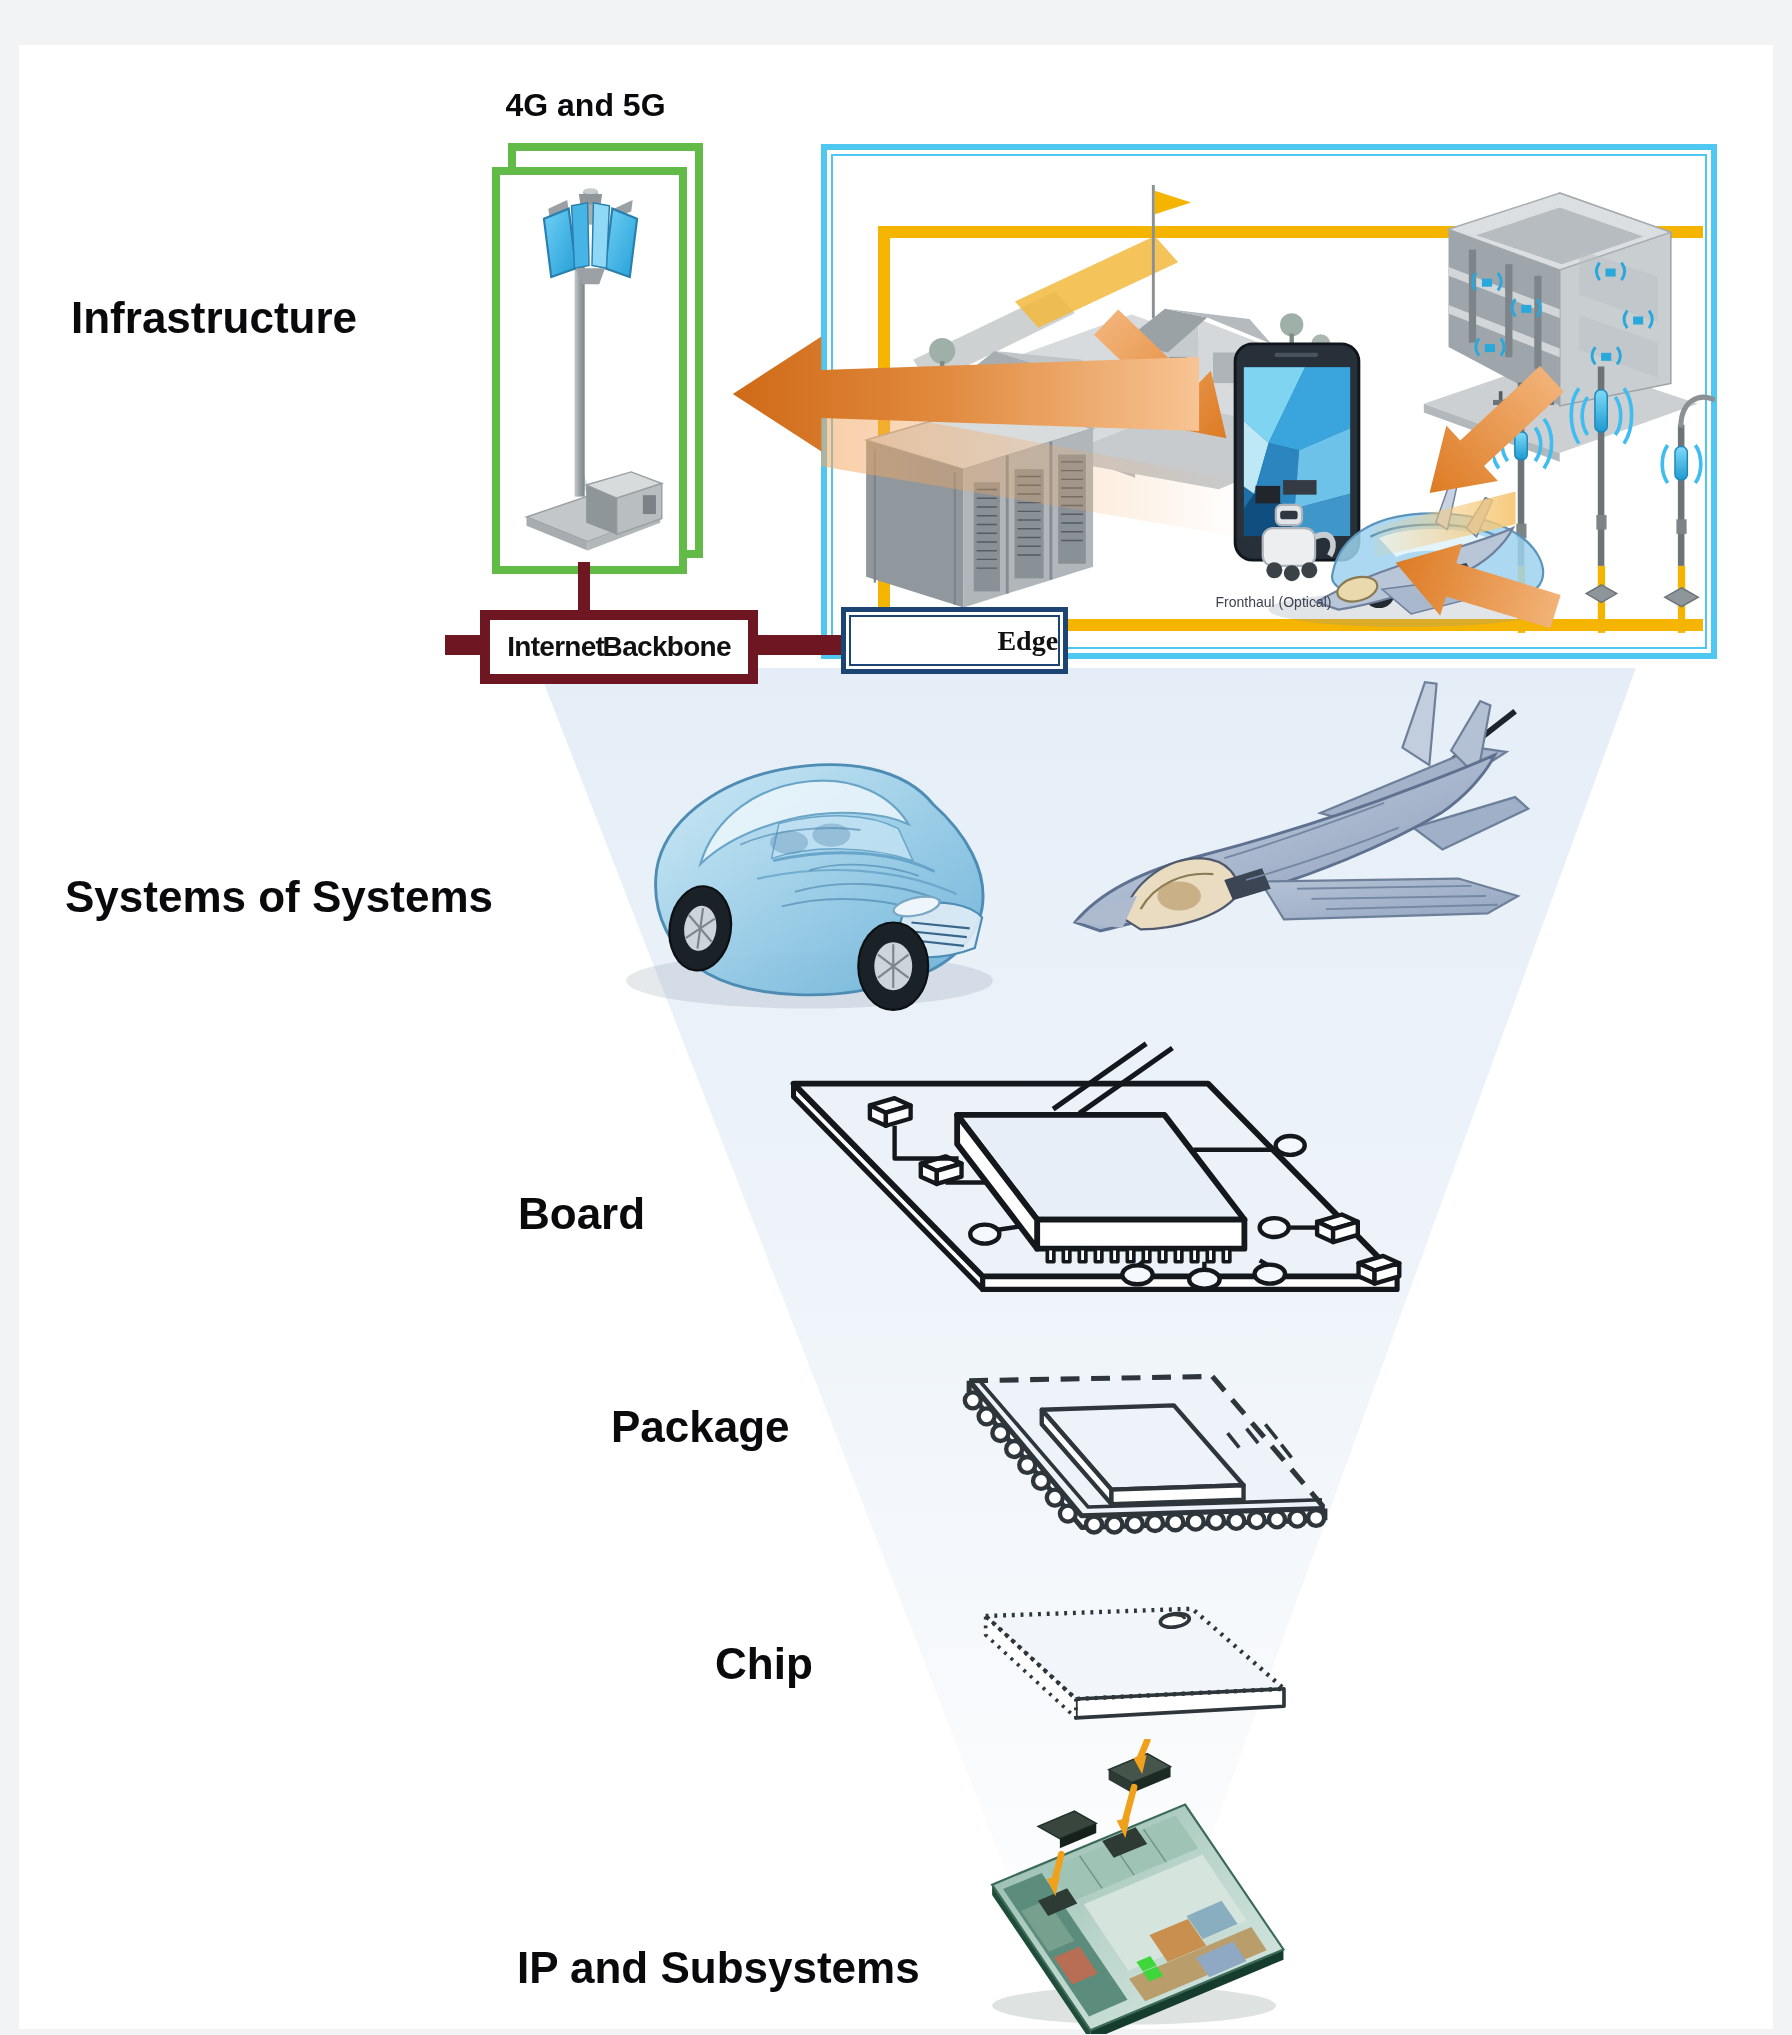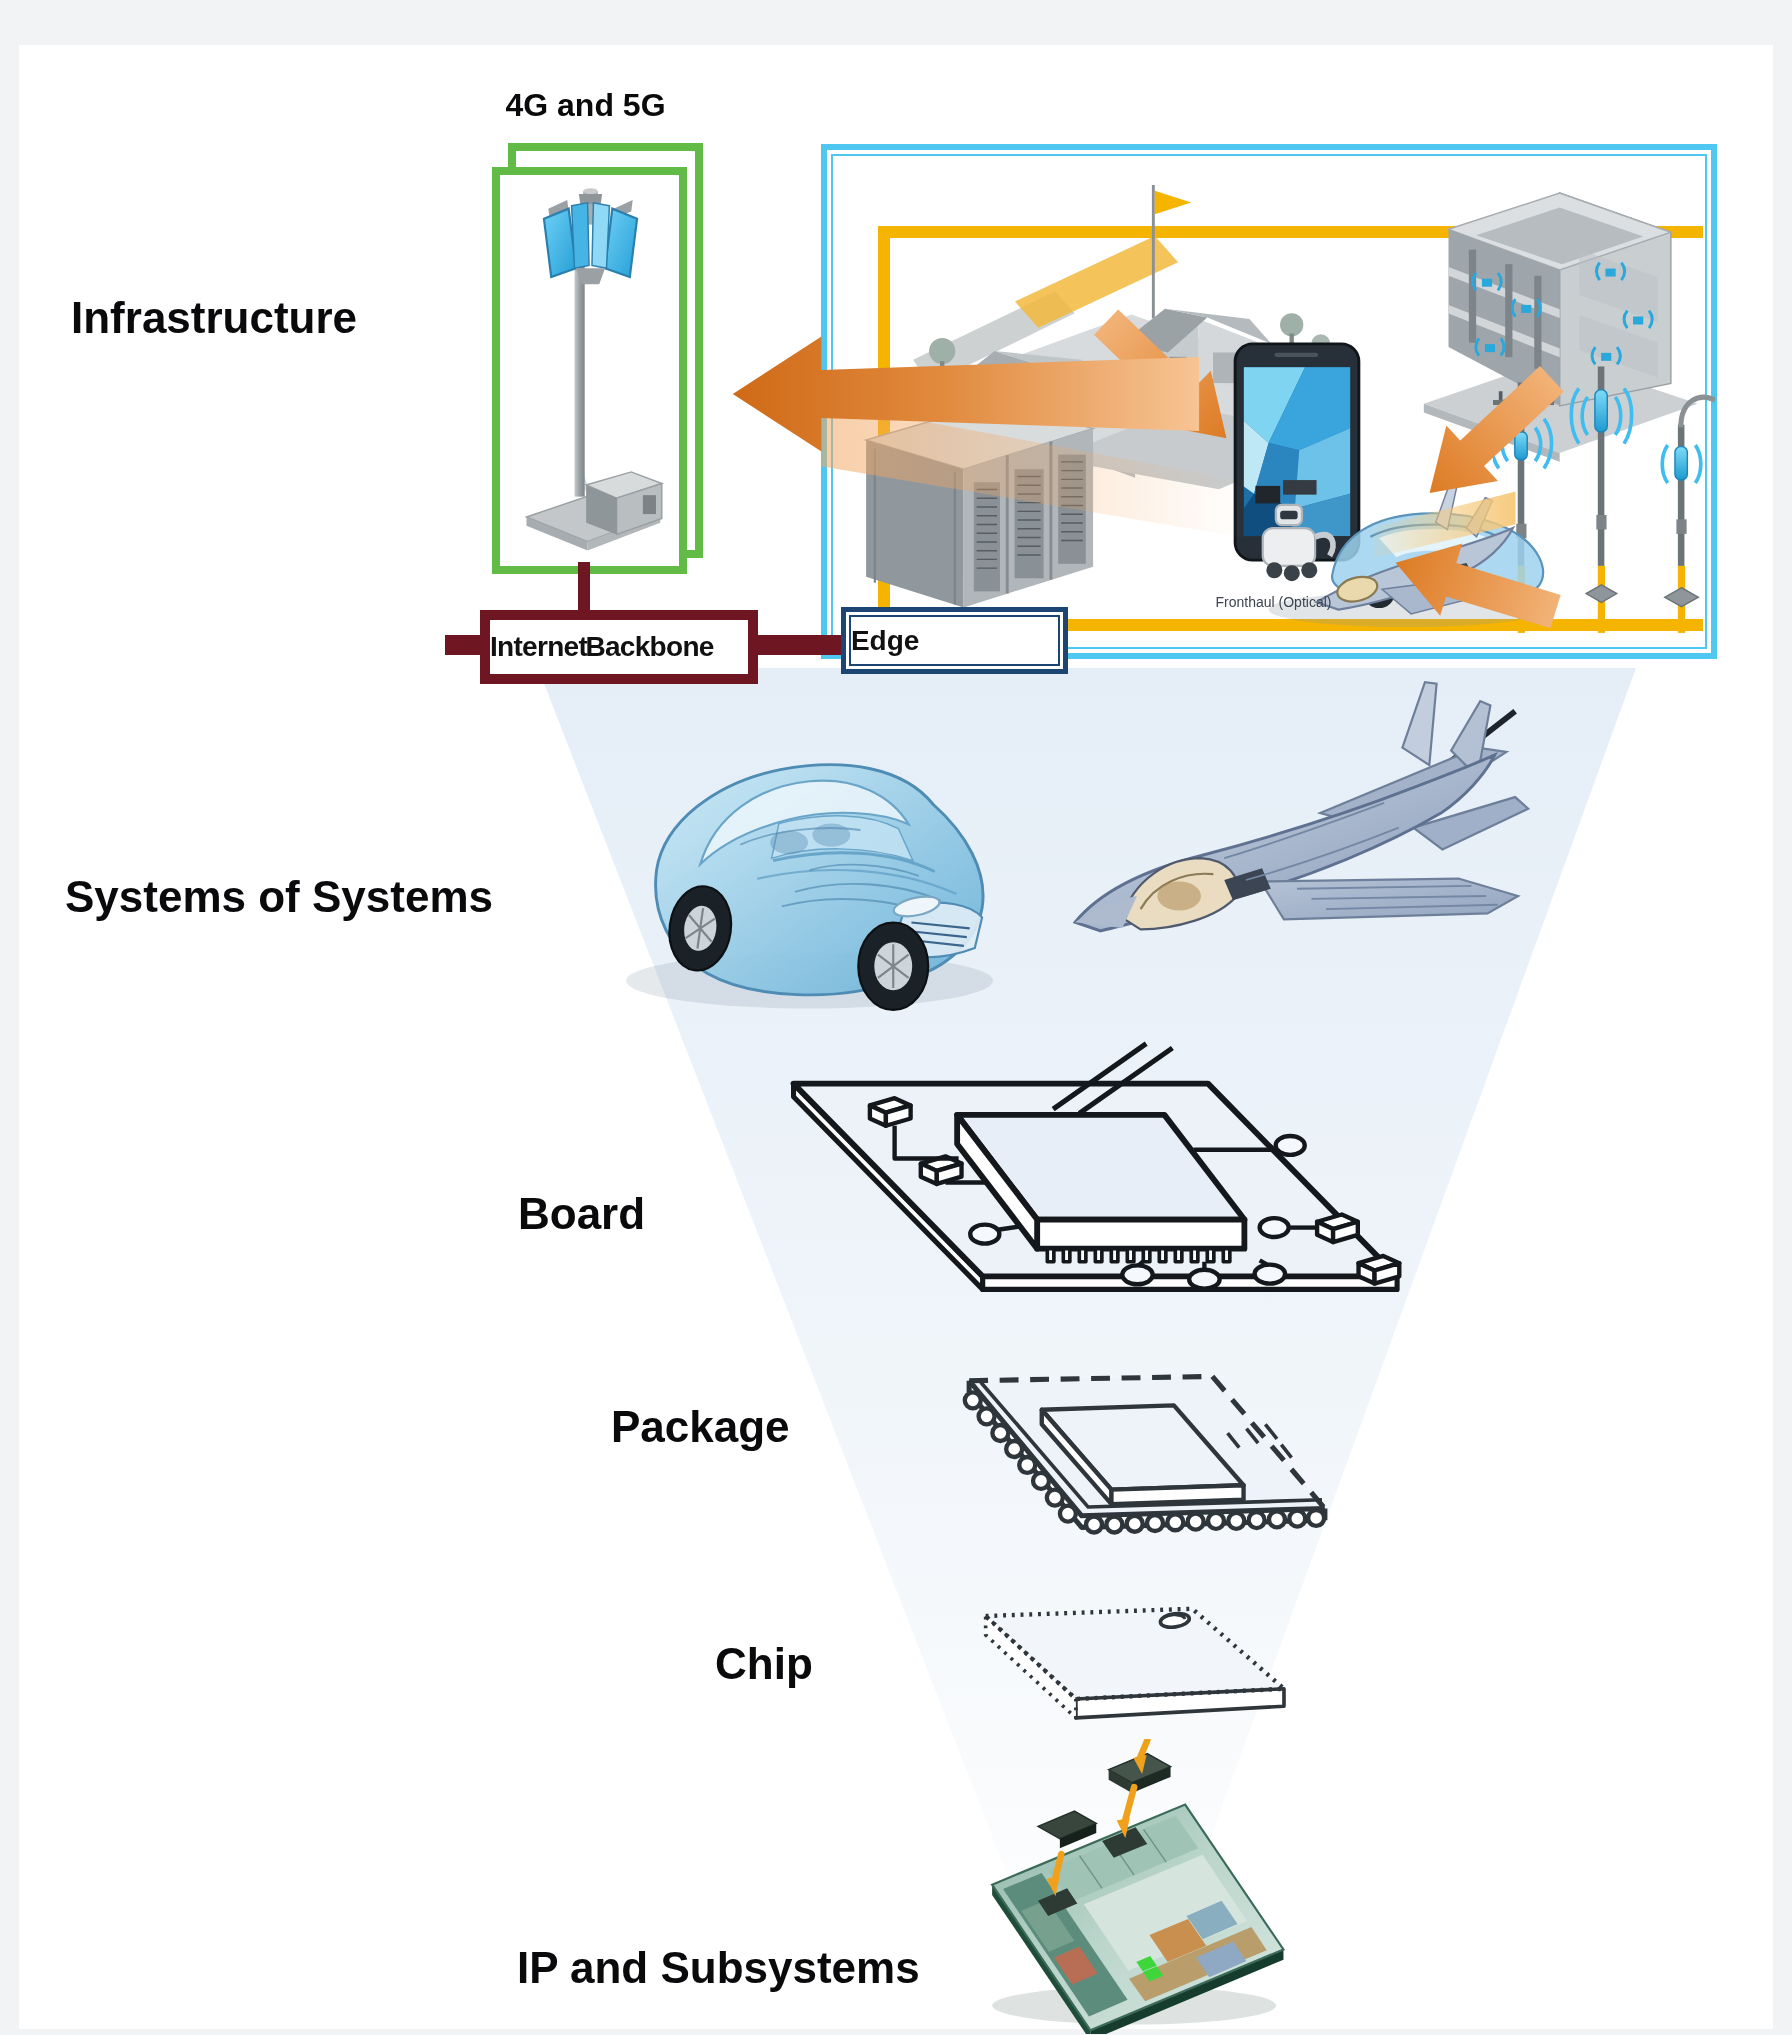--- a/index.html
+++ b/index.html
@@ -19,26 +19,26 @@
   
   #cyan-box{position:absolute;left:821px;top:144px;width:896px;height:515px;border:6.5px solid var(--cyan);
             box-sizing:border-box;background:#fff;z-index:2;}
   #cyan-inner{position:absolute;left:3.6px;top:3.6px;right:3.6px;bottom:3.6px;border:2.2px solid var(--cyan);}
   
   .yline{position:absolute;background:var(--yellow);z-index:3;}
   
   .mline{position:absolute;background:var(--maroon);z-index:7;}
   
   #backbone-box{position:absolute;left:480px;top:610px;width:278px;height:74px;background:#fff;
-    border:10.2px solid var(--maroon);box-sizing:border-box;z-index:6;display:flex;align-items:center;justify-content:flex-start;}
+    border:10.2px solid var(--maroon);box-sizing:border-box;z-index:6;display:flex;align-items:center;justify-content:center;}
   #backbone-box span{font-weight:700;font-size:28px;color:#111;word-spacing:-8.7px;letter-spacing:-0.7px;}
   #edge-box{position:absolute;left:841px;top:607px;width:227px;height:67px;background:#fff;
     border:5.8px solid var(--navy);box-sizing:border-box;z-index:7;}
   #edge-box .inner{position:absolute;left:2.9px;top:2.9px;right:2.9px;bottom:2.9px;border:2.2px solid var(--navy);
-    display:flex;align-items:center;justify-content:flex-start;}
+    display:flex;align-items:center;justify-content:flex-end;font-family:Liberation Serif, serif;}
   #edge-box span{font-weight:700;font-size:28px;color:#111;}
   #fronthaul{position:absolute;left:1179px;top:594px;width:189px;z-index:5;font-size:14px;color:#3d4350;
     text-align:center;white-space:nowrap;}
   .art{position:absolute;z-index:4;}
   .art svg{display:block;width:100%;height:100%;}
   #arrows-overlay{z-index:6;pointer-events:none;}
   #big-arrow{z-index:7;pointer-events:none;}
   .lineart{z-index:3;}
 </style>
 </head>

